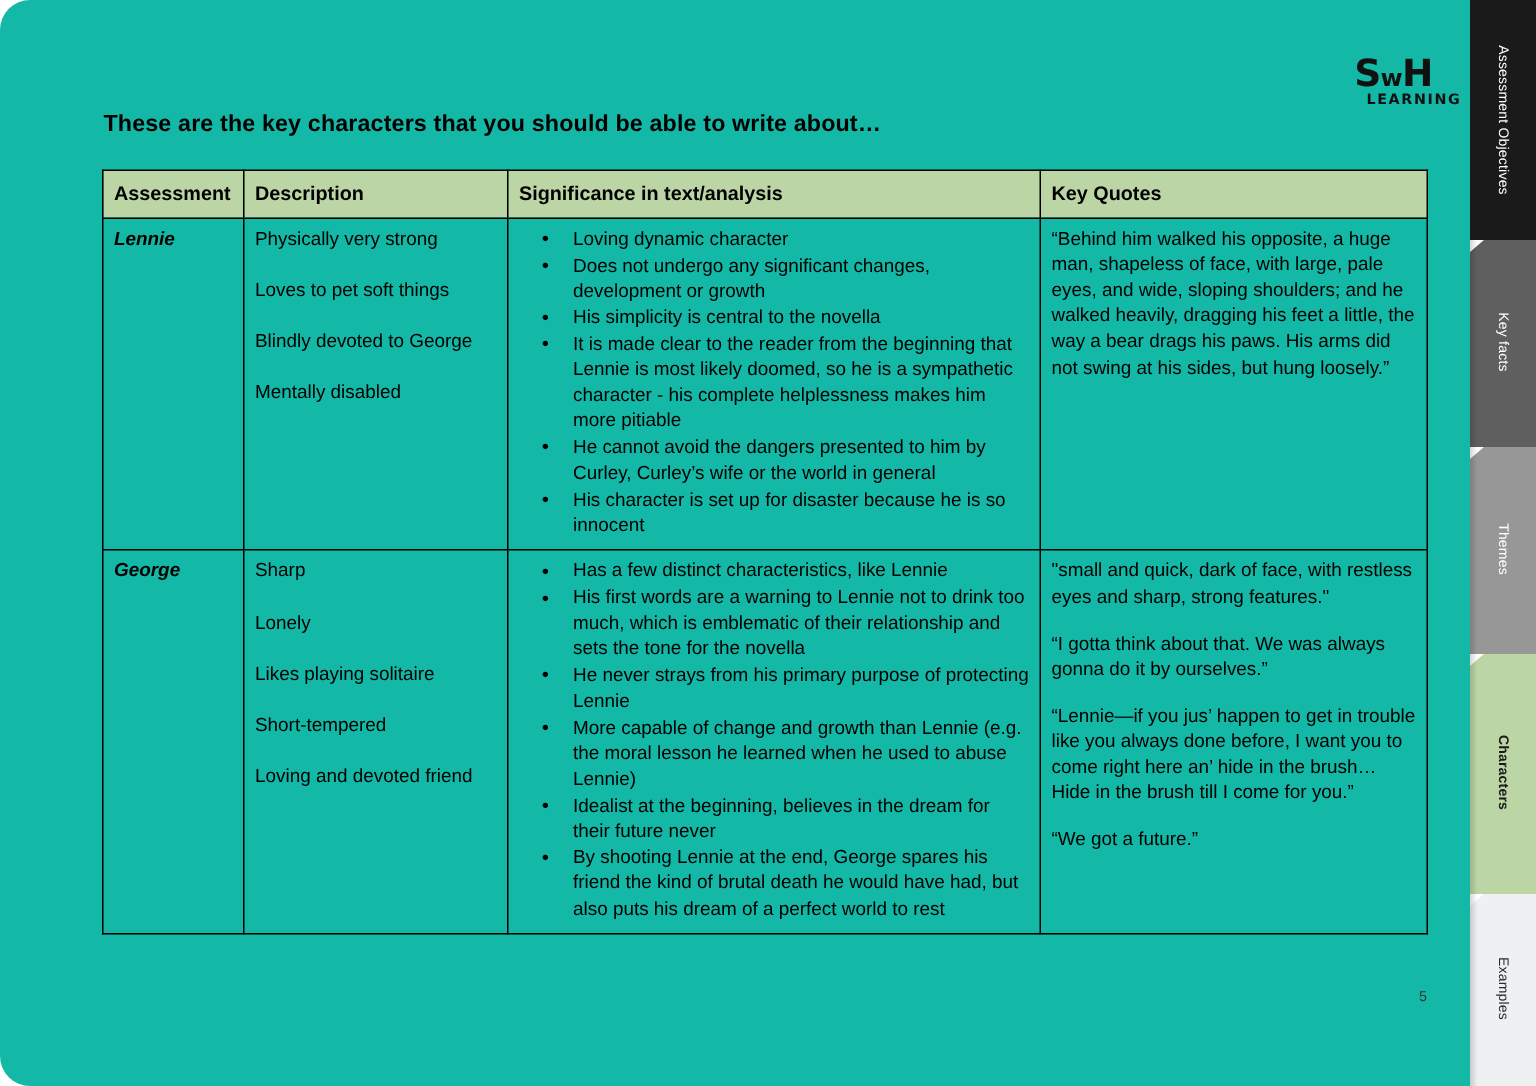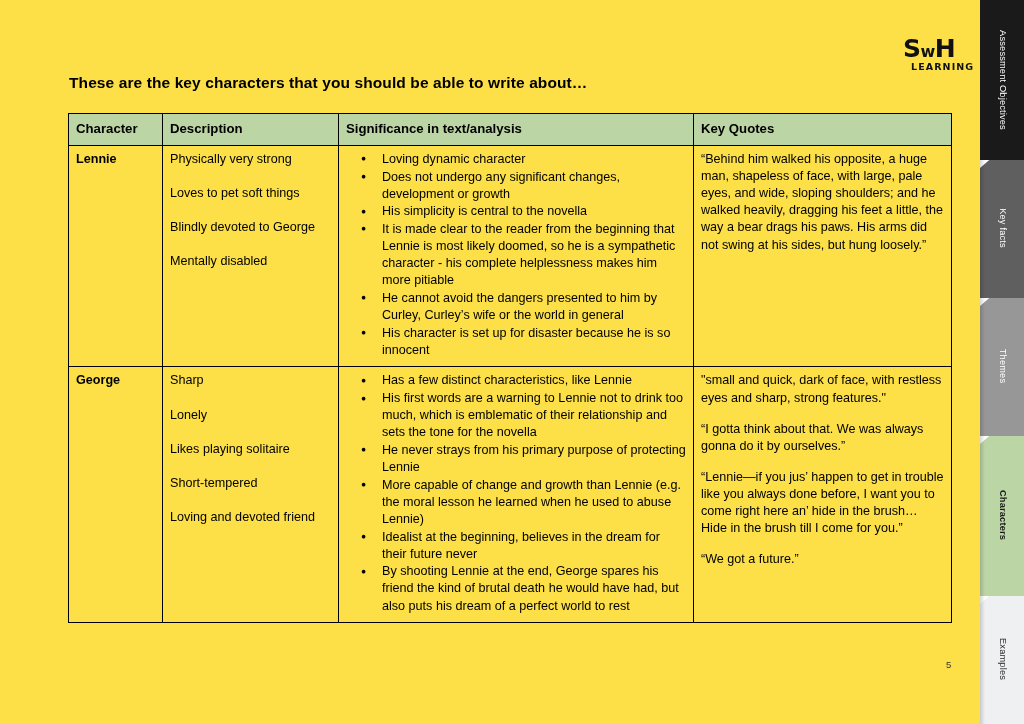--- a/index.html
+++ b/index.html
@@ -7,21 +7,22 @@
     margin: 0; padding: 0;
     width: 1024px; height: 724px;
     background: #ffffff;
     font-family: "Liberation Sans", sans-serif;
     overflow: hidden;
   }
   #page {
     position: relative;
     width: 1024px;
     height: 724px;
-    background: #fde047;
+    background: #14b8a6;
+    border-radius: 20px;
   }
 
   
   .logo {
     position: absolute;
     left: 893px;
     top: 36px;
     width: 72px;
     height: 36px;
     text-align: center;
@@ -85,21 +86,21 @@
     padding-top: 6px;
     padding-bottom: 7px;
     text-align: left;
     height: 27px;
   }
   col.c1 { width: 94px; }
   col.c2 { width: 176px; }
   col.c3 { width: 355px; }
   col.c4 { width: 258px; }
 
-  td.char-name { font-weight: bold; font-size: 12.8px; padding-top: 6px; }
+  td.char-name { font-weight: bold; font-size: 12.8px; padding-top: 6px; font-style: italic; }
 
   .desc-list { margin: 0; padding: 0; list-style: none; }
   .desc-list li { margin: 0 0 17px 0; }
   .desc-list li:last-child { margin-bottom: 0; }
 
   ul.bullets {
     margin: 0;
     padding: 0 0 0 21px;
     list-style: none;
   }
@@ -182,21 +183,21 @@
   <div class="table-wrap">
     <table class="ct">
       <colgroup>
         <col class="c1">
           <col class="c2">
           <col class="c3">
           <col class="c4">
       </colgroup>
       <thead>
         <tr>
-          <th>Character</th>
+          <th>Assessment</th>
           <th>Description</th>
           <th>Significance in text/analysis</th>
           <th>Key Quotes</th>
         </tr>
       </thead>
       <tbody>
 
         <tr>
           <td class="char-name">Lennie</td>
           <td>

